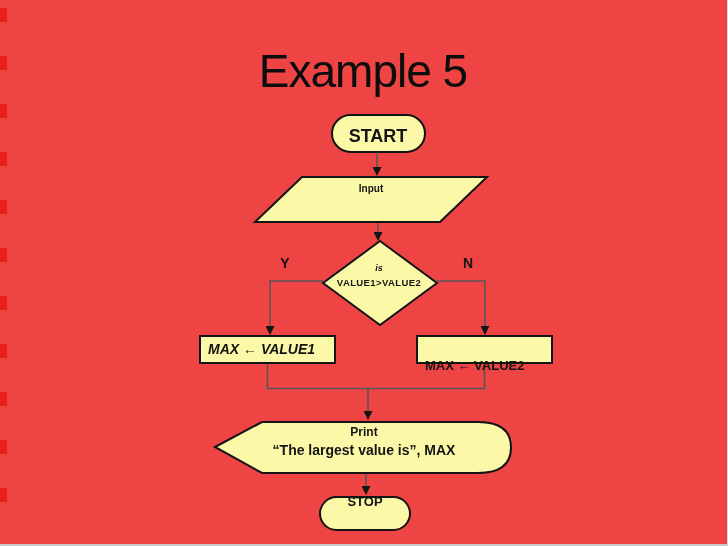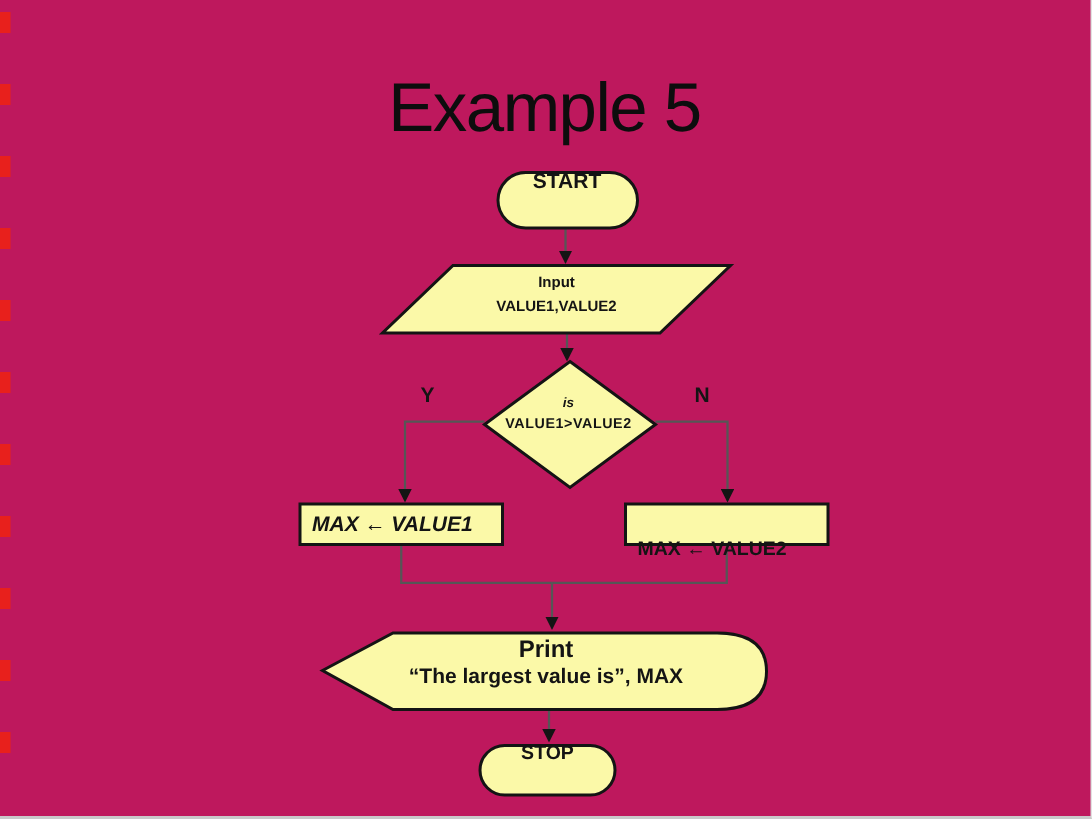--- a/index.html
+++ b/index.html
@@ -1,39 +1,39 @@
 <!DOCTYPE html>
 <html><head>
 <meta charset="utf-8">
 <style>
   html,body{margin:0;padding:0;background:#ffffff;}
   #slide{
-    position:relative;width:728px;height:546px;background:#be185d;overflow:hidden;
+    position:relative;width:728px;height:546px;background:#ef4444;overflow:hidden;
     font-family:"Liberation Sans","DejaVu Sans",sans-serif;color:#111111;
     border-right:1px solid #e2e2e2;border-bottom:2px solid #c9c9c9;box-sizing:border-box;
   }
   .redmark{position:absolute;left:0;width:7px;height:14px;background:#e8201c;}
   #diagram-svg{position:absolute;left:0;top:0;width:728px;height:546px;}
   .node{stroke:#141414;stroke-width:2;}
   .conn{fill:none;stroke:#565656;stroke-width:1.5;}
   .lbl{position:absolute;font-weight:bold;color:#141414;white-space:nowrap;}
   .ctr{transform:translateX(-50%);text-align:center;}
   #page-title{
     position:absolute;left:363px;top:44px;transform:translateX(-50%);
     font-size:46px;font-weight:500;letter-spacing:-1px;color:#0d0d0d;white-space:nowrap;
   }
-  #start-label{left:378px;top:112px;font-size:14px;}
+  #start-label{left:378px;top:126px;font-size:18px;}
   #input-label{left:371px;top:181px;font-size:10px;line-height:16px;}
   #decision-line1{left:379px;top:263px;font-size:9px;font-style:italic;}
   #decision-line2{left:379px;top:277px;font-size:9.5px;letter-spacing:.4px;}
   #branch-yes{left:285px;top:255px;font-size:14px;}
   #branch-no{left:468px;top:255px;font-size:14px;}
   #assign-left-label{left:208px;top:341px;font-size:14px;font-style:italic;}
   #assign-right-label{left:425px;top:358px;font-size:13px;}
-  #print-line1{left:364px;top:425px;font-size:16px;}
+  #print-line1{left:364px;top:425px;font-size:12px;}
   #print-line2{left:364px;top:442px;font-size:14px;}
   #stop-label{left:365px;top:494px;font-size:13px;}
 </style>
 </head>
 <body>
 
 <div id="slide">
 
   <div class="redmark" style="top:8px"></div>
   <div class="redmark" style="top:56px"></div>
@@ -70,21 +70,20 @@
     <path class="node" d="M 215 447 L 262 422 L 478 422 Q 511 422 511 447.5 Q 511 473 478 473 L 262 473 Z" fill="#fbf9a8"></path>
     <rect class="node" x="320" y="497" width="90" height="33" rx="16.5" ry="16.5" fill="#fbf9a8"></rect>
   </svg>
 
   <div id="page-title">Example 5</div>
 
   <div id="start-label" class="lbl ctr">START</div>
 
   <div id="input-label" class="lbl ctr">
     <div>Input</div>
-    <div>VALUE1,VALUE2</div>
   </div>
 
   <div id="decision-line1" class="lbl ctr">is</div>
   <div id="decision-line2" class="lbl ctr">VALUE1&gt;VALUE2</div>
 
   <div id="branch-yes" class="lbl ctr">Y</div>
   <div id="branch-no" class="lbl ctr">N</div>
 
   <div id="assign-left-label" class="lbl">MAX ← VALUE1</div>
   <div id="assign-right-label" class="lbl">MAX ← VALUE2</div>

